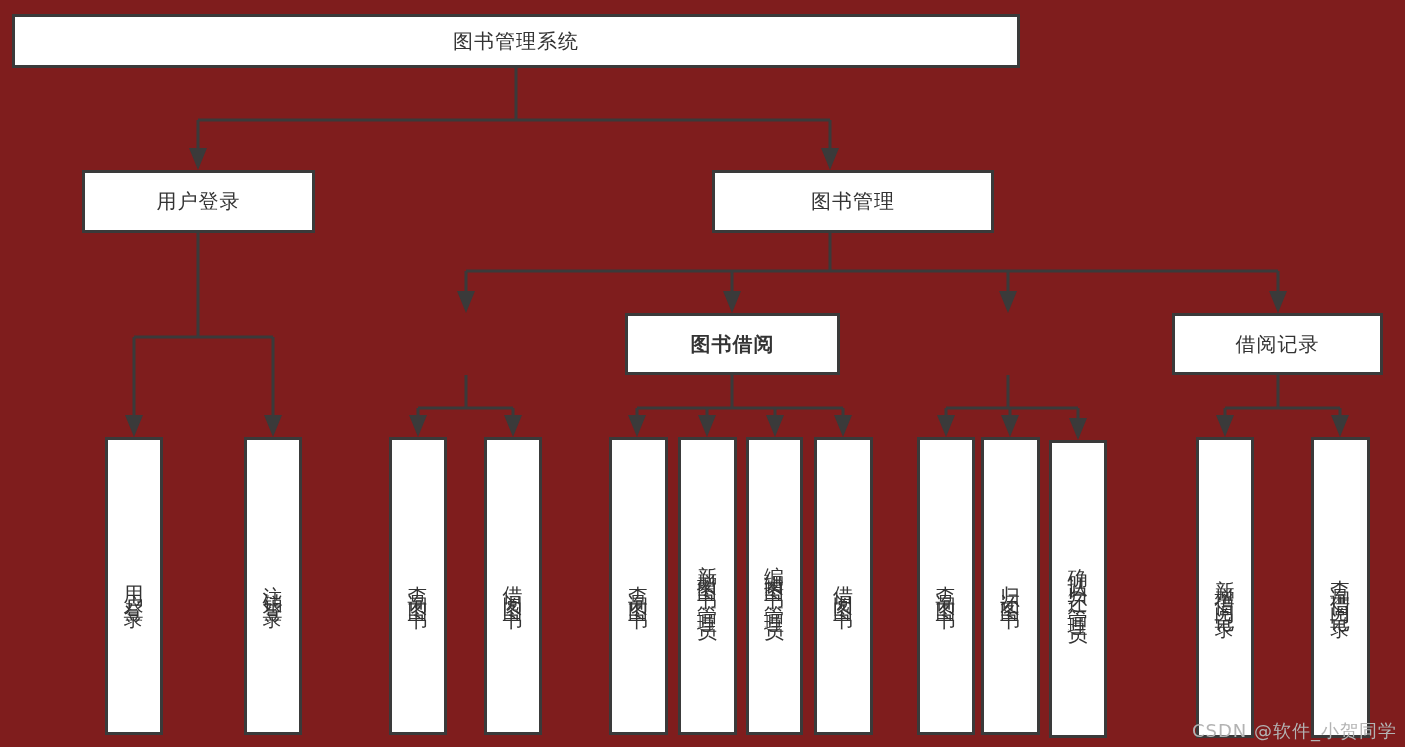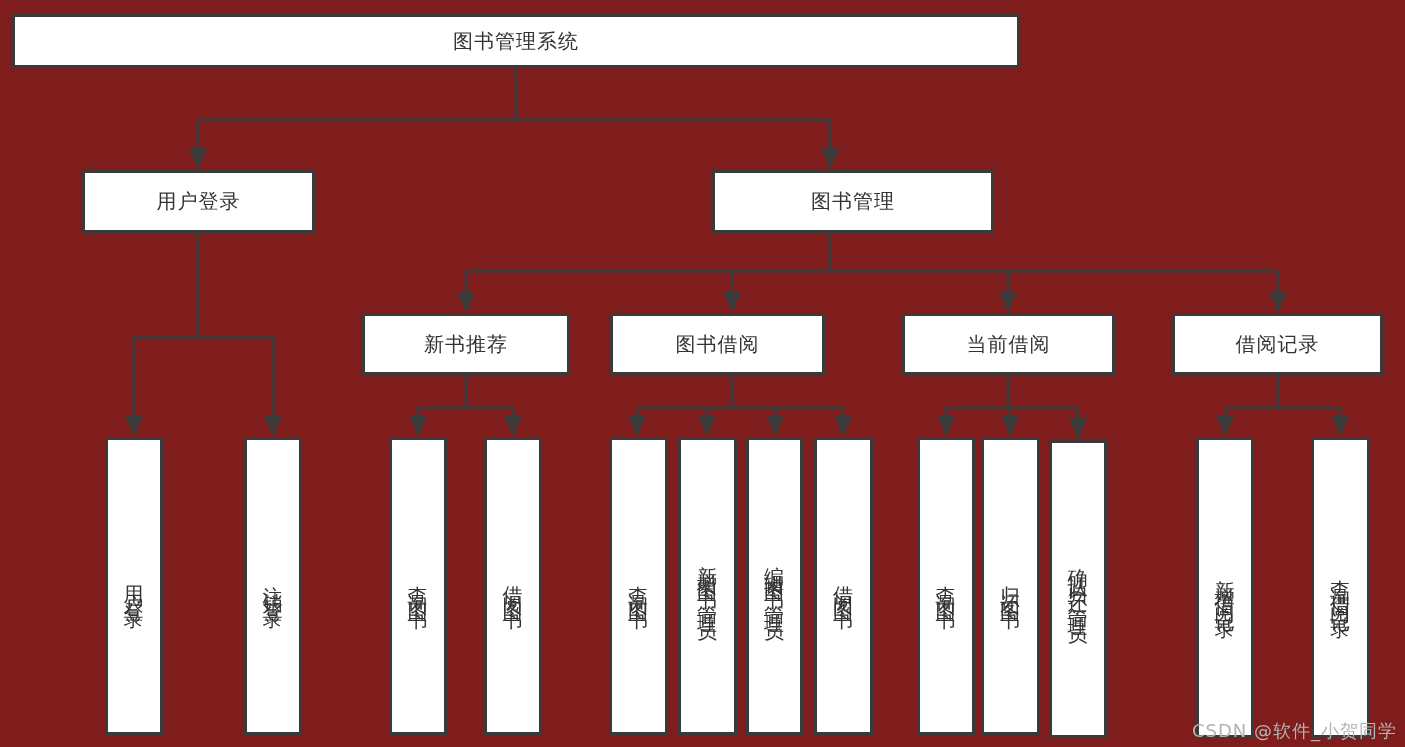--- a/index.html
+++ b/index.html
@@ -102,28 +102,22 @@
     <span>图书管理系统</span>
   </div>
 
   <div class="node" style="left:82px;top:170px;width:233px;height:63px;">
     <span>用户登录</span>
   </div>
   <div class="node" style="left:712px;top:170px;width:282px;height:63px;">
     <span>图书管理</span>
   </div>
 
-  <div class="node" style="left:362px;top:313px;width:208px;height:62px;">
-    <span>新书推荐</span>
-  </div>
-  <div class="node" style="left:610px;top:313px;width:215px;height:62px;">
+  <div class="node" style="left:625px;top:313px;width:215px;height:62px;font-weight:bold;">
     <span>图书借阅</span>
-  </div>
-  <div class="node" style="left:902px;top:313px;width:213px;height:62px;">
-    <span>当前借阅</span>
   </div>
   <div class="node" style="left:1172px;top:313px;width:211px;height:62px;">
     <span>借阅记录</span>
   </div>
 
   <div class="leaf" style="left:105px;top:437px;width:58px;height:298px;">
     <span class="vtext">用户登录</span>
   </div>
   <div class="leaf" style="left:244px;top:437px;width:58px;height:298px;">
     <span class="vtext">注销登录</span>

